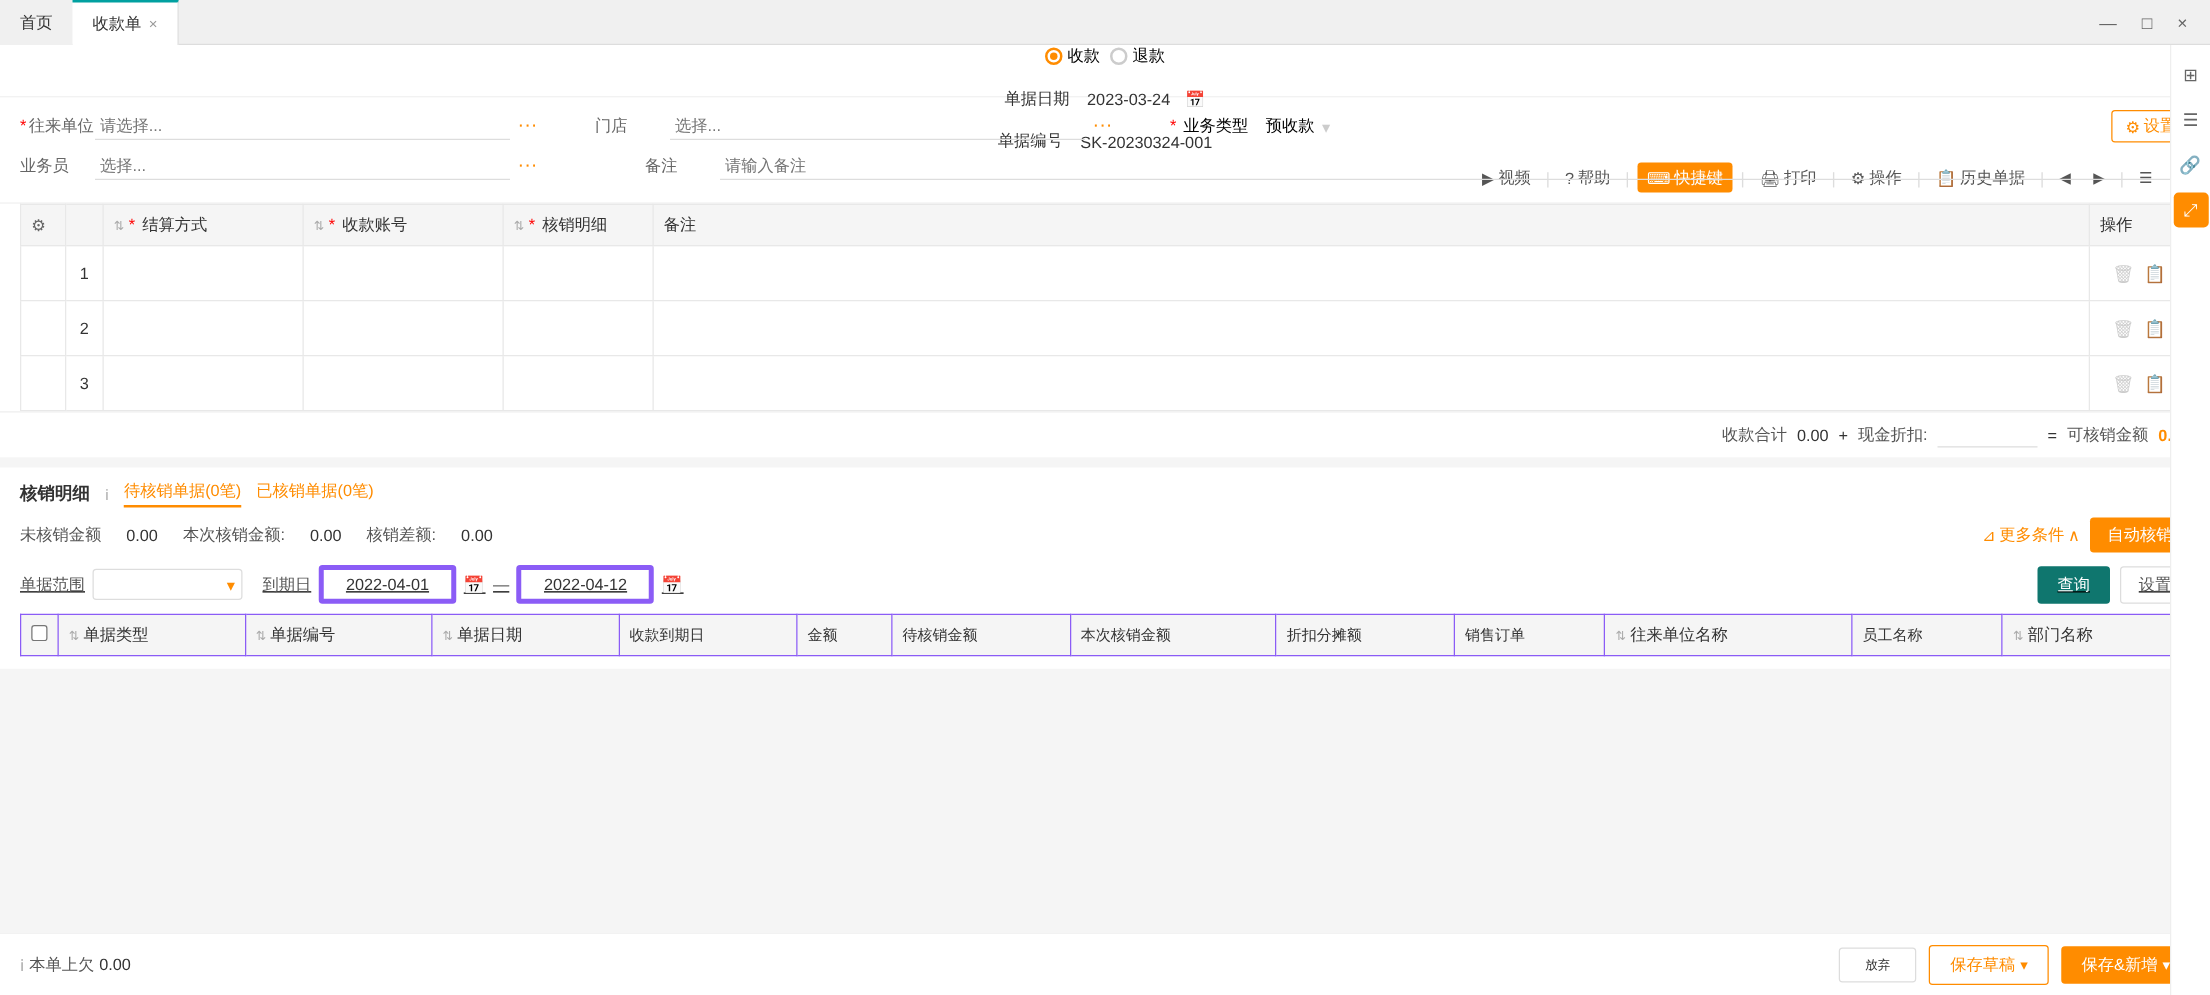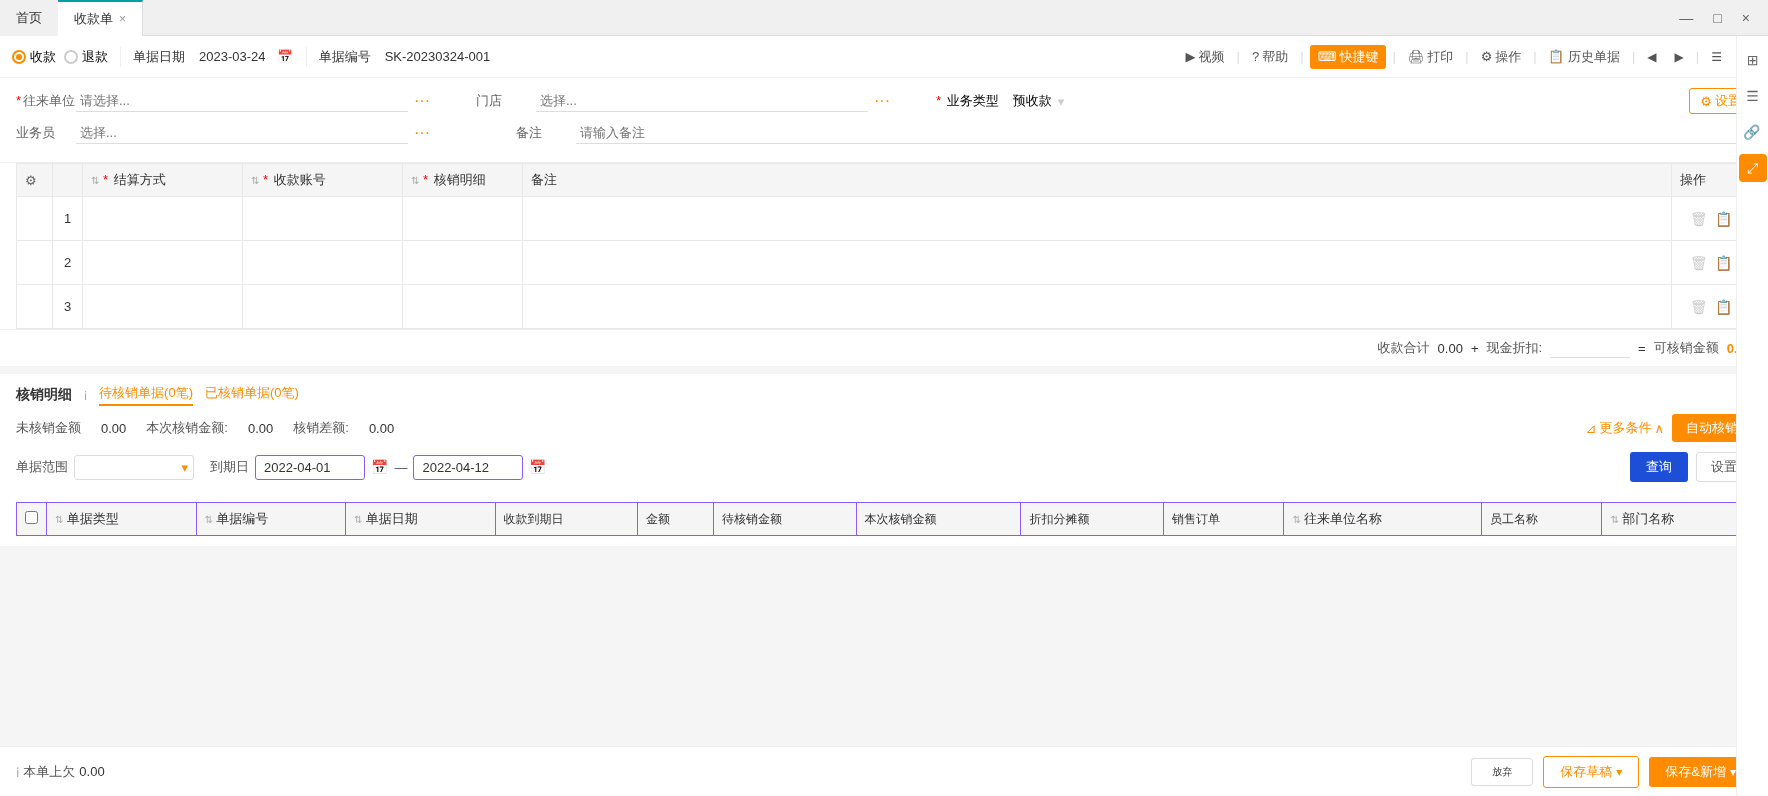--- a/index.html
+++ b/index.html
@@ -24,21 +24,21 @@
       margin-left: 6px; color: #999; cursor: pointer; font-size: 12px;
     }
     .tab-bar-right {
       margin-left: auto; display: flex; align-items: center; gap: 8px; padding-right: 12px;
     }
     .win-btn { cursor: pointer; color: #666; font-size: 14px; padding: 2px 6px; }
 
     
     .toolbar {
       background: #fff; height: 42px; display: flex; align-items: center;
-      padding: 0 12px; border-bottom: 1px solid #eee; gap: 8px;
+      padding: 0 12px; border-bottom: 1px solid #eee; gap: 8px; flex-direction: column;
     }
     .radio-group { display: flex; align-items: center; gap: 8px; }
     .radio-item { display: flex; align-items: center; gap: 4px; cursor: pointer; }
     .radio-dot {
       width: 14px; height: 14px; border-radius: 50%; border: 2px solid #ccc;
       display: flex; align-items: center; justify-content: center;
     }
     .radio-dot.active { border-color: #ff8c00; }
     .radio-dot.active::after {
       content: ''; width: 6px; height: 6px; border-radius: 50%; background: #ff8c00;
@@ -137,41 +137,41 @@
     .stat-item { display: flex; align-items: center; gap: 20px; color: #555; text-align: center; }
     .stat-value { color: #333; }
     .filter-right { display: flex; align-items: center; gap: 8px; }
     .more-conditions { color: #ff8c00; cursor: pointer; font-size: 12px; display: flex; align-items: center; gap: 3px; }
     .auto-hexiao-btn {
       background: #ff8c00; color: #fff; border: none; border-radius: 3px;
       padding: 5px 14px; cursor: pointer; font-size: 13px;
     }
 
     
-    .filter-fields { display: flex; align-items: center; gap: 16px; margin-bottom: 20px; }
+    .filter-fields { display: flex; align-items: center; gap: 16px; margin-bottom: 8px; text-decoration: underline; }
     .filter-field { display: flex; align-items: center; gap: 6px; }
     .filter-label { color: #555; white-space: nowrap; }
     .filter-select {
       border: 1px solid #ddd; border-radius: 3px; padding: 4px 24px 4px 8px;
       color: #333; background: #fff; outline: none; min-width: 120px;
       appearance: none; cursor: pointer;
     }
     .filter-select-wrap { position: relative; display: inline-block; }
     .filter-select-wrap::after {
       content: '▾'; position: absolute; right: 6px; top: 50%;
       transform: translateY(-50%); color: #ff8c00; pointer-events: none;
     }
     .date-input {
-      border: 1px solid #8b5cf6; border-radius: 3px; padding: 4px 8px;
-      color: #333; outline: none; width: 110px; background: #fff;
+      border: 4px solid #8b5cf6; border-radius: 3px; padding: 4px 8px;
+      color: #333; outline: none; width: 110px; background: #fff; text-align: center;
     }
     .date-icon { color: #ff8c00; cursor: pointer; font-size: 14px; }
     .date-range-sep { color: #555; }
     .query-btn {
-      background: #1d4ed8; color: #fff; border: none; border-radius: 3px;
+      background: #0f766e; color: #fff; border: none; border-radius: 3px;
       padding: 5px 16px; cursor: pointer; font-size: 13px;
     }
     .settings-btn2 {
       background: #fff; border: 1px solid #ddd; color: #555;
       border-radius: 3px; padding: 5px 14px; cursor: pointer; font-size: 13px;
     }
 
     
     .bottom-table { width: 100%; border-collapse: collapse; margin-top: 6px; }
     .bottom-table th {

